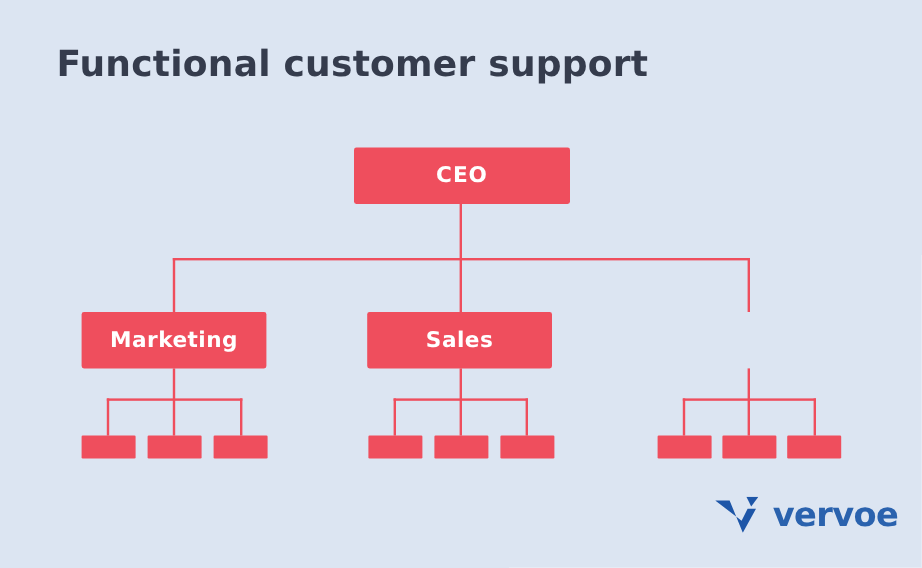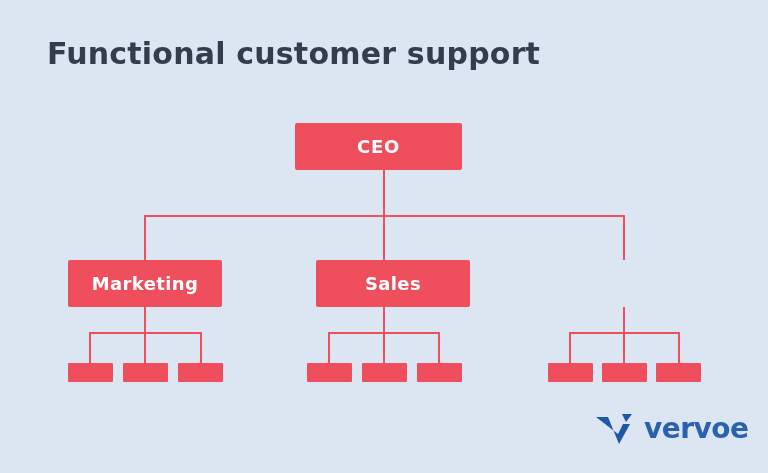--- a/index.html
+++ b/index.html
@@ -36,24 +36,24 @@
     position:absolute;
     background:var(--box);
     color:var(--box-text);
     display:flex;
     align-items:center;
     justify-content:center;
     text-align:center;
     font-weight:bold;
     border-radius:2px;
   }
-  .node-ceo{left:295px;top:123px;width:167px;height:47px;font-size:18px;letter-spacing:0.8px;}
+  .node-ceo{left:295px;top:123px;width:180px;height:47px;font-size:18px;letter-spacing:0.8px;}
   .node-dept{top:260px;height:47px;font-size:18px;letter-spacing:0.4px;}
   .node-marketing{left:68px;width:154px;text-align:right;}
-  .node-sales{left:316px;width:154px;text-align:right;}
+  .node-sales{left:306px;width:154px;text-align:right;}
   .node-cs{left:542px;width:150px;font-size:17px;line-height:21px;}
   .node-cs .label{max-width:100px;}
   .leaf{
     position:absolute;
     top:363px;
     width:45px;
     height:19px;
     background:var(--box);
     border-radius:1px;
   }

